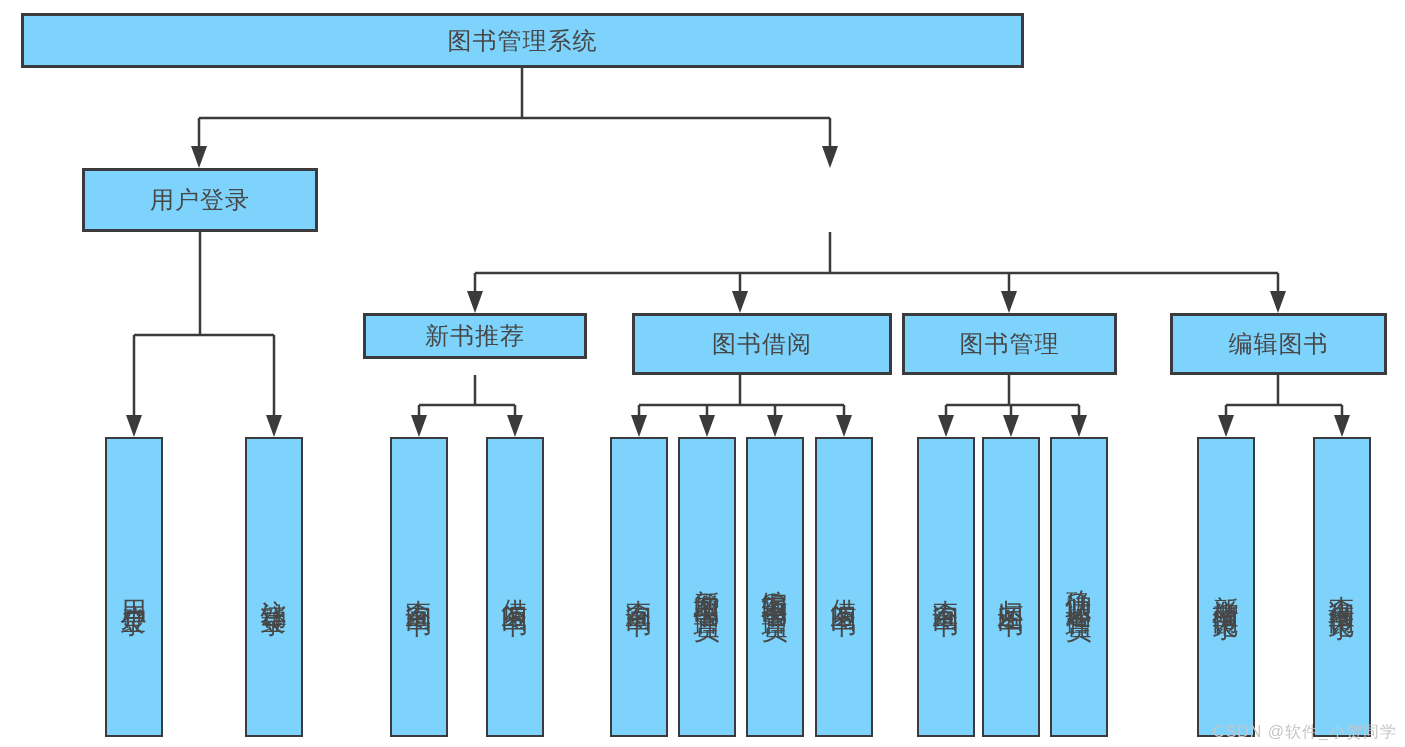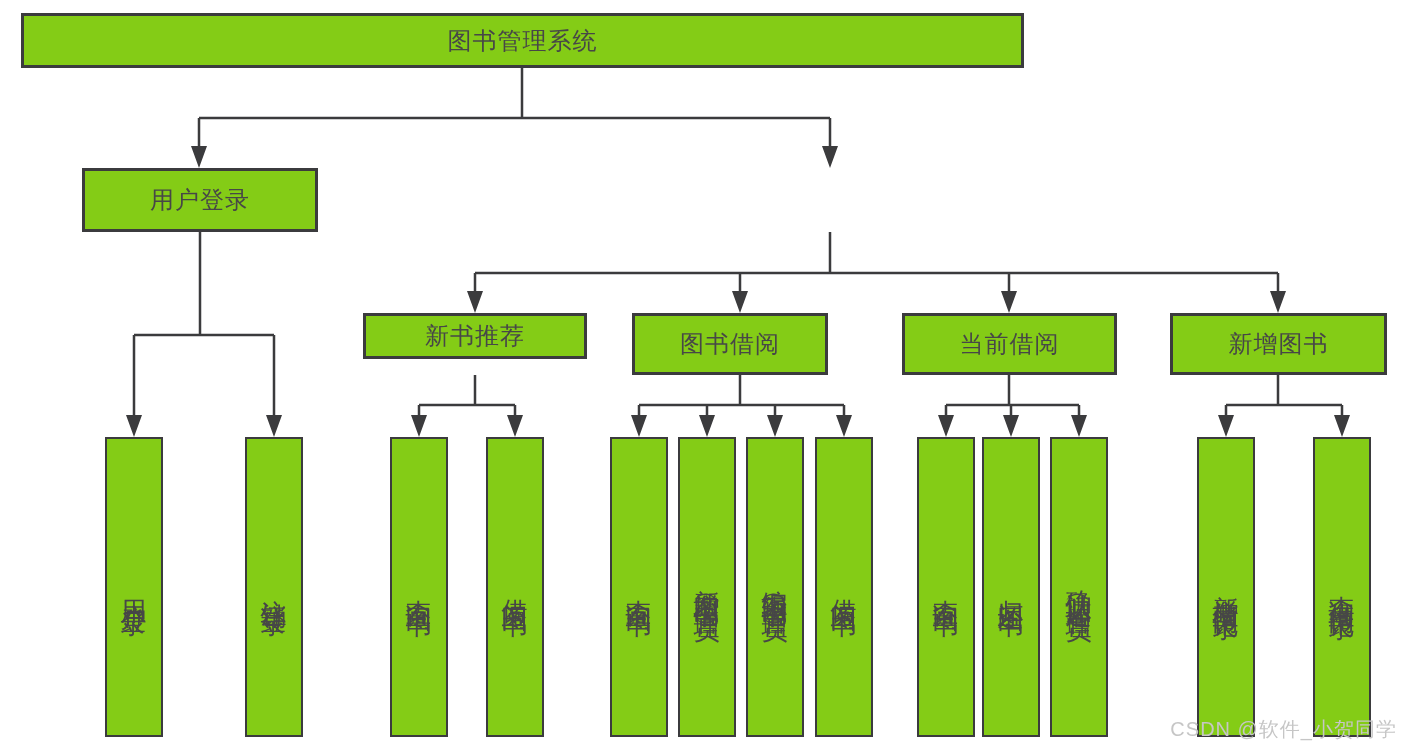--- a/index.html
+++ b/index.html
@@ -15,40 +15,40 @@
     background:var(--bg);
     font-family:"Liberation Sans","DejaVu Sans",sans-serif;
     overflow:hidden;
   }
   .connectors{position:absolute;left:0;top:0;z-index:0;}
   .connectors .ln{fill:none;stroke:var(--line);stroke-width:2.5;}
   .connectors .arrow{fill:var(--line);stroke:none;}
   .box{
     position:absolute;
     box-sizing:border-box;
-    background:#84cc16;
+    background:#7dd3fc;
     border:3px solid var(--line);
     color:var(--text);
     display:flex;align-items:center;justify-content:center;
     z-index:1;
   }
   .box.h{font-size:24px;letter-spacing:1px;white-space:nowrap;}
   .box.v{
     border-width:2.5px;
     writing-mode:vertical-rl;
     text-orientation:mixed;
     font-size:26px;
     letter-spacing:4px;
     line-height:1;
     top:437px;width:58px;height:300px;
   }
   .watermark{
     position:absolute;
     right:8px;bottom:4px;
-    font-size:20px;
+    font-size:16px;
     color:var(--watermark);
     z-index:2;
     white-space:nowrap;
     letter-spacing:1px;
   }
 </style>
 </head>
 <body>
 
 <div class="canvas">
@@ -80,23 +80,23 @@
                            M938 415 h16 L946 437 Z M1003 415 h16 L1011 437 Z
                            M1071 415 h16 L1079 437 Z
                            M1218 415 h16 L1226 437 Z M1334 415 h16 L1342 437 Z"></path>
   </svg>
 
   <div class="box h" style="left:21px;top:13px;width:1003px;height:55px">图书管理系统</div>
 
   <div class="box h" style="left:82px;top:168px;width:236px;height:64px">用户登录</div>
 
   <div class="box h" style="left:363px;top:313px;width:224px;height:46px">新书推荐</div>
-  <div class="box h" style="left:632px;top:313px;width:196px;height:62px">图书借阅</div>
-  <div class="box h" style="left:902px;top:313px;width:215px;height:62px">当前借阅</div>
-  <div class="box h" style="left:1170px;top:313px;width:217px;height:62px">新增图书</div>
+  <div class="box h" style="left:632px;top:313px;width:260px;height:62px">图书借阅</div>
+  <div class="box h" style="left:902px;top:313px;width:215px;height:62px">图书管理</div>
+  <div class="box h" style="left:1170px;top:313px;width:217px;height:62px">编辑图书</div>
 
   <div class="box v" style="left:105px">用户登录</div>
   <div class="box v" style="left:245px">注销登录</div>
 
   <div class="box v" style="left:390px">查询图书</div>
   <div class="box v" style="left:486px">借阅图书</div>
 
   <div class="box v" style="left:610px">查询图书</div>
   <div class="box v" style="left:678px">新增图书（管理员）</div>
   <div class="box v" style="left:746px">编辑图书（管理员）</div>

